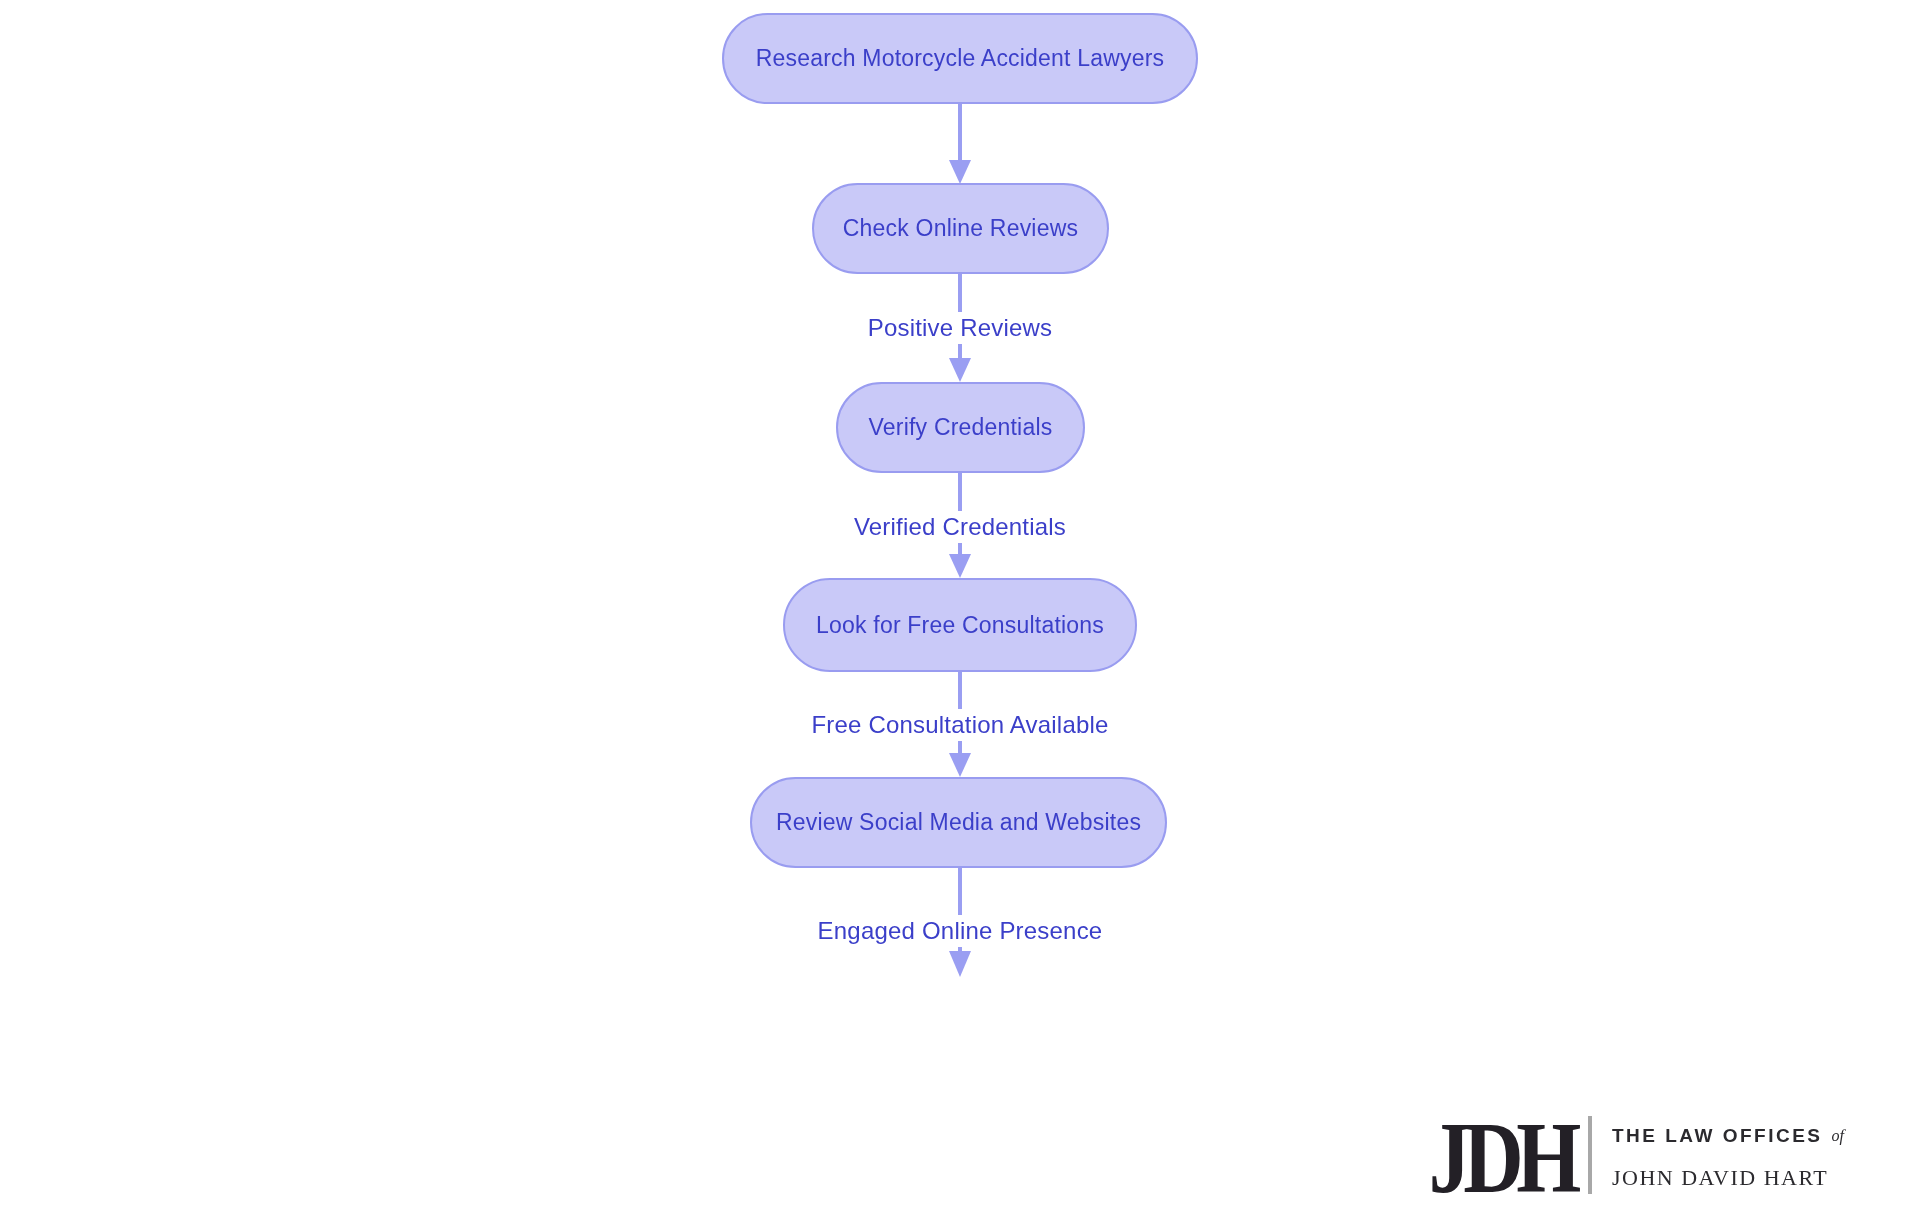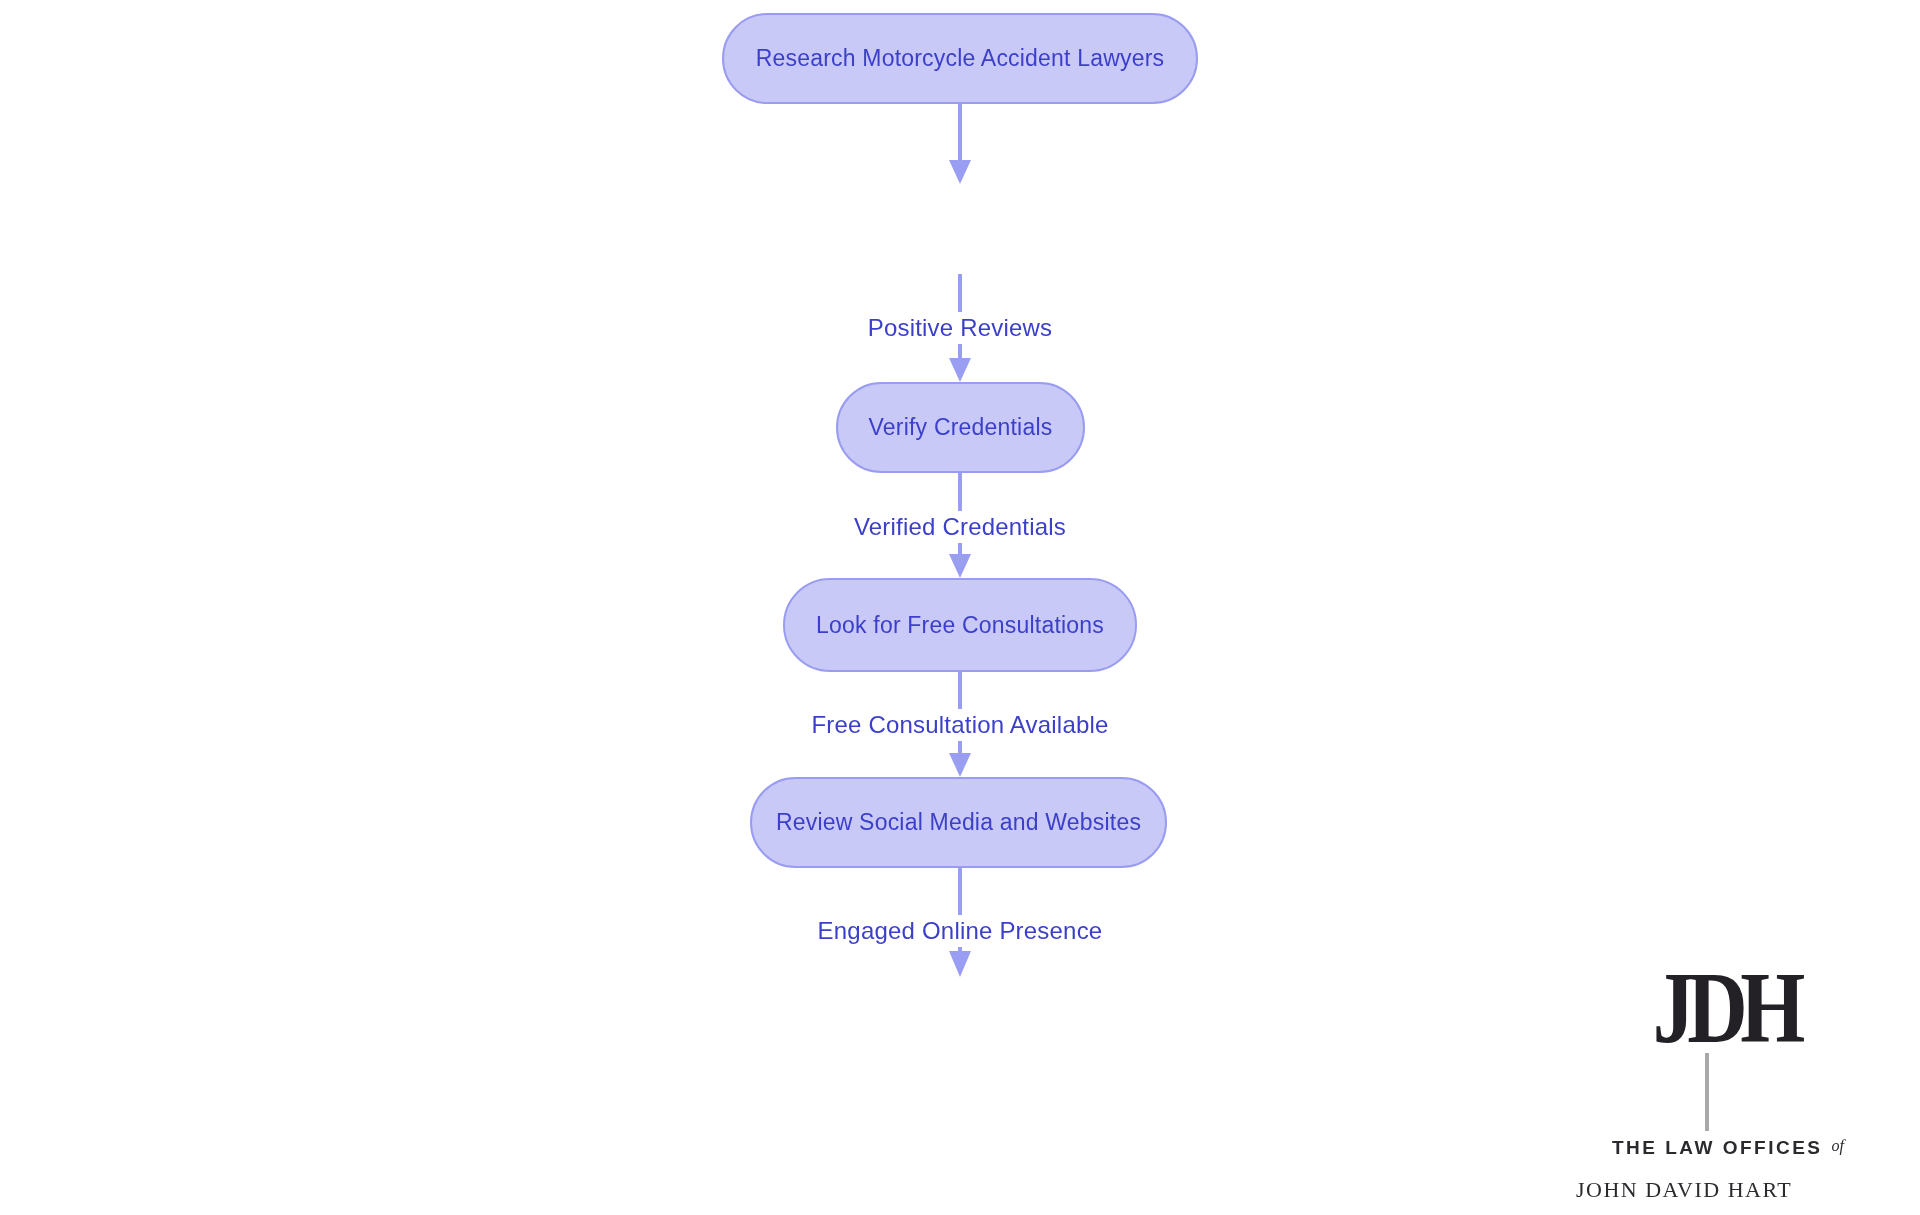--- a/index.html
+++ b/index.html
@@ -65,47 +65,45 @@
   .edge-label-3 { top: 725px; }
   .edge-label-4 { top: 923px; margin-top: 8px; }
 
   
   .logo {
     position: absolute;
     right: 76px;
     bottom: 12px;
     display: flex;
     align-items: center;
-    flex-direction: column;
   }
   .logo-monogram {
     font-family: "Liberation Serif", serif;
     font-size: 102px;
     font-weight: bold;
     line-height: 0.88;
     letter-spacing: -9px;
     color: #232026;
     transform: scaleX(0.82);
     transform-origin: right center;
   }
   .logo-divider {
     width: 4px;
     height: 78px;
     background: #a8a8a8;
     margin: 0 20px 6px 14px;
   }
   .logo-text { color: #2b2a2e; }
   .logo-line1 {
     display: flex;
-    align-items: flex-start;
+    align-items: center;
     font-size: 19px;
     font-weight: bold;
     letter-spacing: 2.5px;
     color: #2b2a2e;
-    margin-left: 36px;
   }
   .logo-of {
     font-family: "Liberation Serif", serif;
     font-style: italic;
     font-weight: normal;
     font-size: 16px;
     letter-spacing: 0;
     margin-left: 9px;
   }
   .logo-line2 {
@@ -138,20 +136,21 @@
       <line x1="960" y1="672" x2="960" y2="755"></line>
       <polygon points="949,753 971,753 960,777"></polygon>
     </g>
     <g>
       <line x1="960" y1="868" x2="960" y2="953"></line>
       <polygon points="949,951 971,951 960,977"></polygon>
     </g>
   </svg>
 
   <div class="flow-node node-a">Research Motorcycle Accident Lawyers</div>
+  <div class="flow-node node-b">Check Online Reviews</div>
   <div class="flow-node node-c">Verify Credentials</div>
   <div class="flow-node node-e">Review Social Media and Websites</div>
   <div class="flow-node node-d">Look for Free Consultations</div>
 
   <div class="edge-label edge-label-1">Positive Reviews</div>
   <div class="edge-label edge-label-2">Verified Credentials</div>
   <div class="edge-label edge-label-3">Free Consultation Available</div>
   <div class="edge-label edge-label-4">Engaged Online Presence</div>
 
   <div class="logo">

